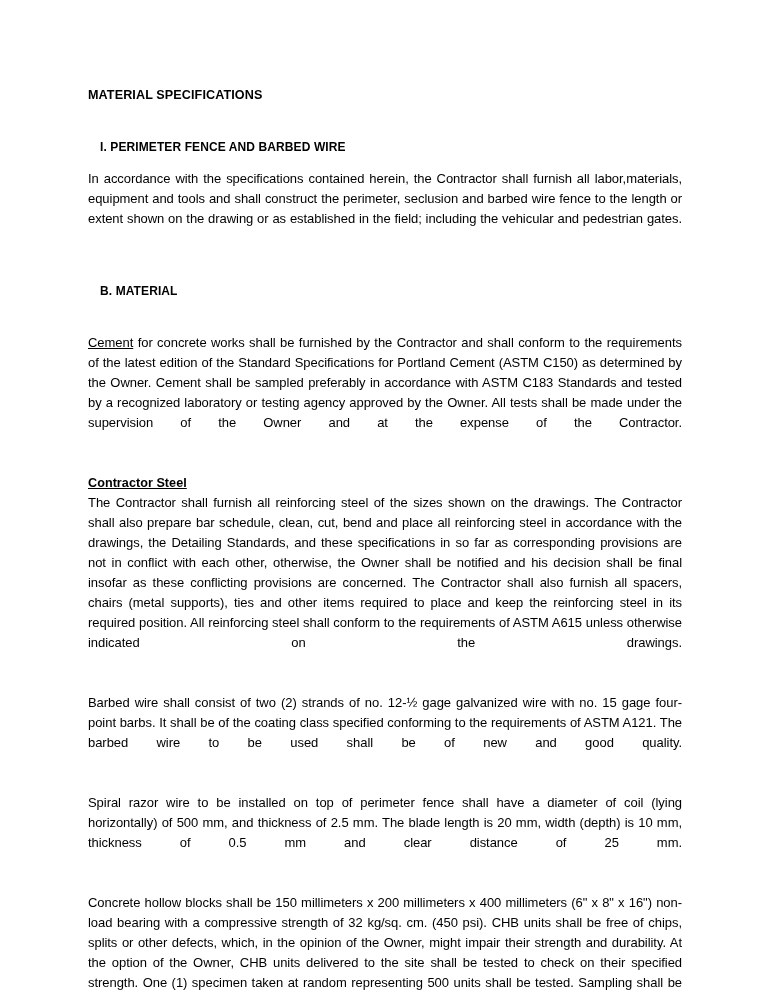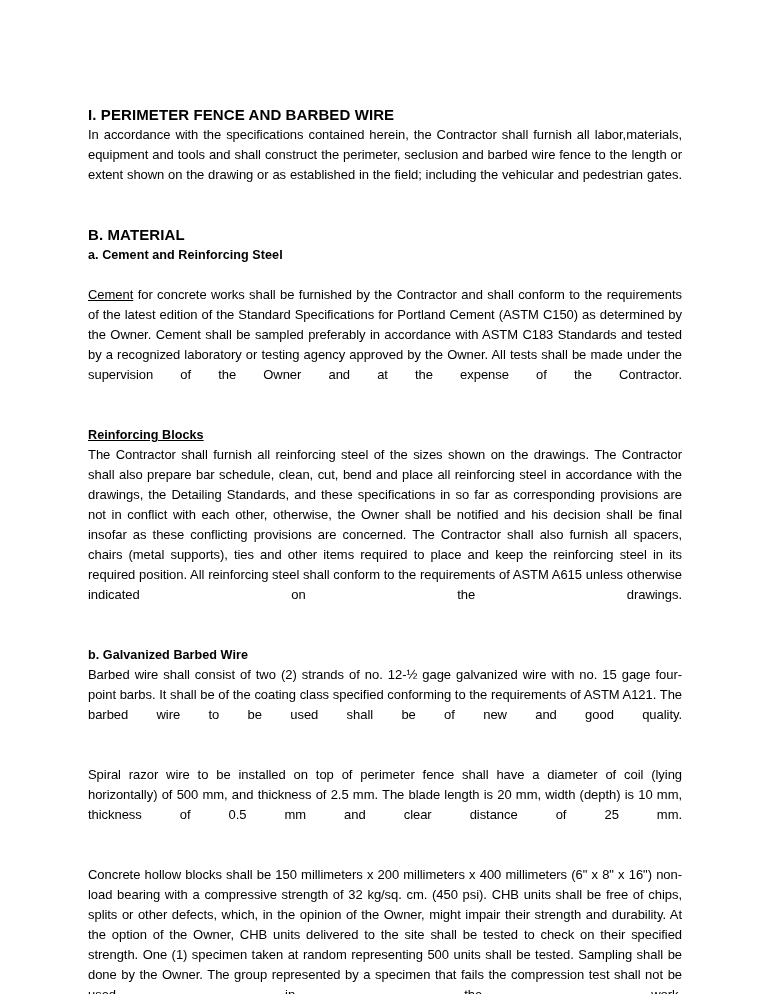--- a/index.html
+++ b/index.html
@@ -25,25 +25,25 @@
 
   
   .h-title {
     font-size: 12.6px;
     font-weight: bold;
     line-height: 20px;
     letter-spacing: 0.1px;
     margin: 0;
   }
   .h-sect {
-    font-size: 15px;
+    font-size: 12px;
     font-weight: bold;
     line-height: 20px;
     letter-spacing: 0.1px;
-    margin: 0;
+    margin: 12px;
   }
   .h-sub {
     font-size: 12.6px;
     font-weight: bold;
     line-height: 20px;
     letter-spacing: 0.05px;
     margin: 0;
   }
   .para {
     font-size: 13px;
@@ -69,47 +69,46 @@
     width: 22px;
   }
   .spacer-line { height: 20px; }
 </style>
 </head>
 <body>
 
 <div class="page">
   <div class="content">
 
+    <div class="h-title">MATERIAL SPECIFICATIONS</div>
 
     <div class="spacer-line"></div>
 
     <div class="h-sect">I. PERIMETER FENCE AND BARBED WIRE</div>
 
 
     <div class="para">In accordance with the specifications contained herein, the Contractor shall furnish all labor,materials, equipment and tools and shall construct the perimeter, seclusion and barbed wire fence to the length or extent shown on the drawing or as established in the field; including the vehicular and pedestrian gates.</div>
 
     <div class="spacer-line"></div>
 
     <div class="h-sect">B. MATERIAL</div>
 
-    <div class="h-sub">a. Cement and Reinforcing Steel</div>
 
     <div class="spacer-line"></div>
 
     <div class="para"><span class="lead-u">Cement</span><span> for concrete works shall be furnished by the Contractor and shall conform to the requirements of the latest edition of the Standard Specifications for Portland Cement (ASTM C150) as determined by the Owner. Cement shall be sampled preferably in accordance with ASTM C183 Standards and tested by a recognized laboratory or testing agency approved by the Owner. All tests shall be made under the supervision of the Owner and at the expense of the Contractor.</span></div>
 
     <div class="spacer-line"></div>
 
-    <div class="h-sub" style="text-decoration:underline;">Reinforcing Blocks</div>
+    <div class="h-sub" style="text-decoration:underline;">Contractor Steel</div>
 
     <div class="para">The Contractor shall furnish all reinforcing steel of the sizes shown on the drawings. The Contractor shall also prepare bar schedule, clean, cut, bend and place all reinforcing steel in accordance with the drawings, the Detailing Standards, and these specifications in so far as corresponding provisions are not in conflict with each other, otherwise, the Owner shall be notified and his decision shall be final insofar as these conflicting provisions are concerned. The Contractor shall also furnish all spacers, chairs (metal supports), ties and other items required to place and keep the reinforcing steel in its required position. All reinforcing steel shall conform to the requirements of ASTM A615 unless otherwise indicated on the drawings.</div>
 
     <div class="spacer-line"></div>
 
-    <div class="h-sub">b. Galvanized Barbed Wire</div>
 
     <div class="para">Barbed wire shall consist of two (2) strands of no. 12-½ gage galvanized wire with no. 15 gage four-point barbs. It shall be of the coating class specified conforming to the requirements of ASTM A121. The barbed wire to be used shall be of new and good quality.</div>
 
     <div class="spacer-line"></div>
 
 
     <div class="para">Spiral razor wire to be installed on top of perimeter fence shall have a diameter of coil (lying horizontally) of 500 mm, and thickness of 2.5 mm. The blade length is 20 mm, width (depth) is 10 mm, thickness of 0.5 mm and clear distance of 25 mm.</div>
 
     <div class="spacer-line"></div>
 

